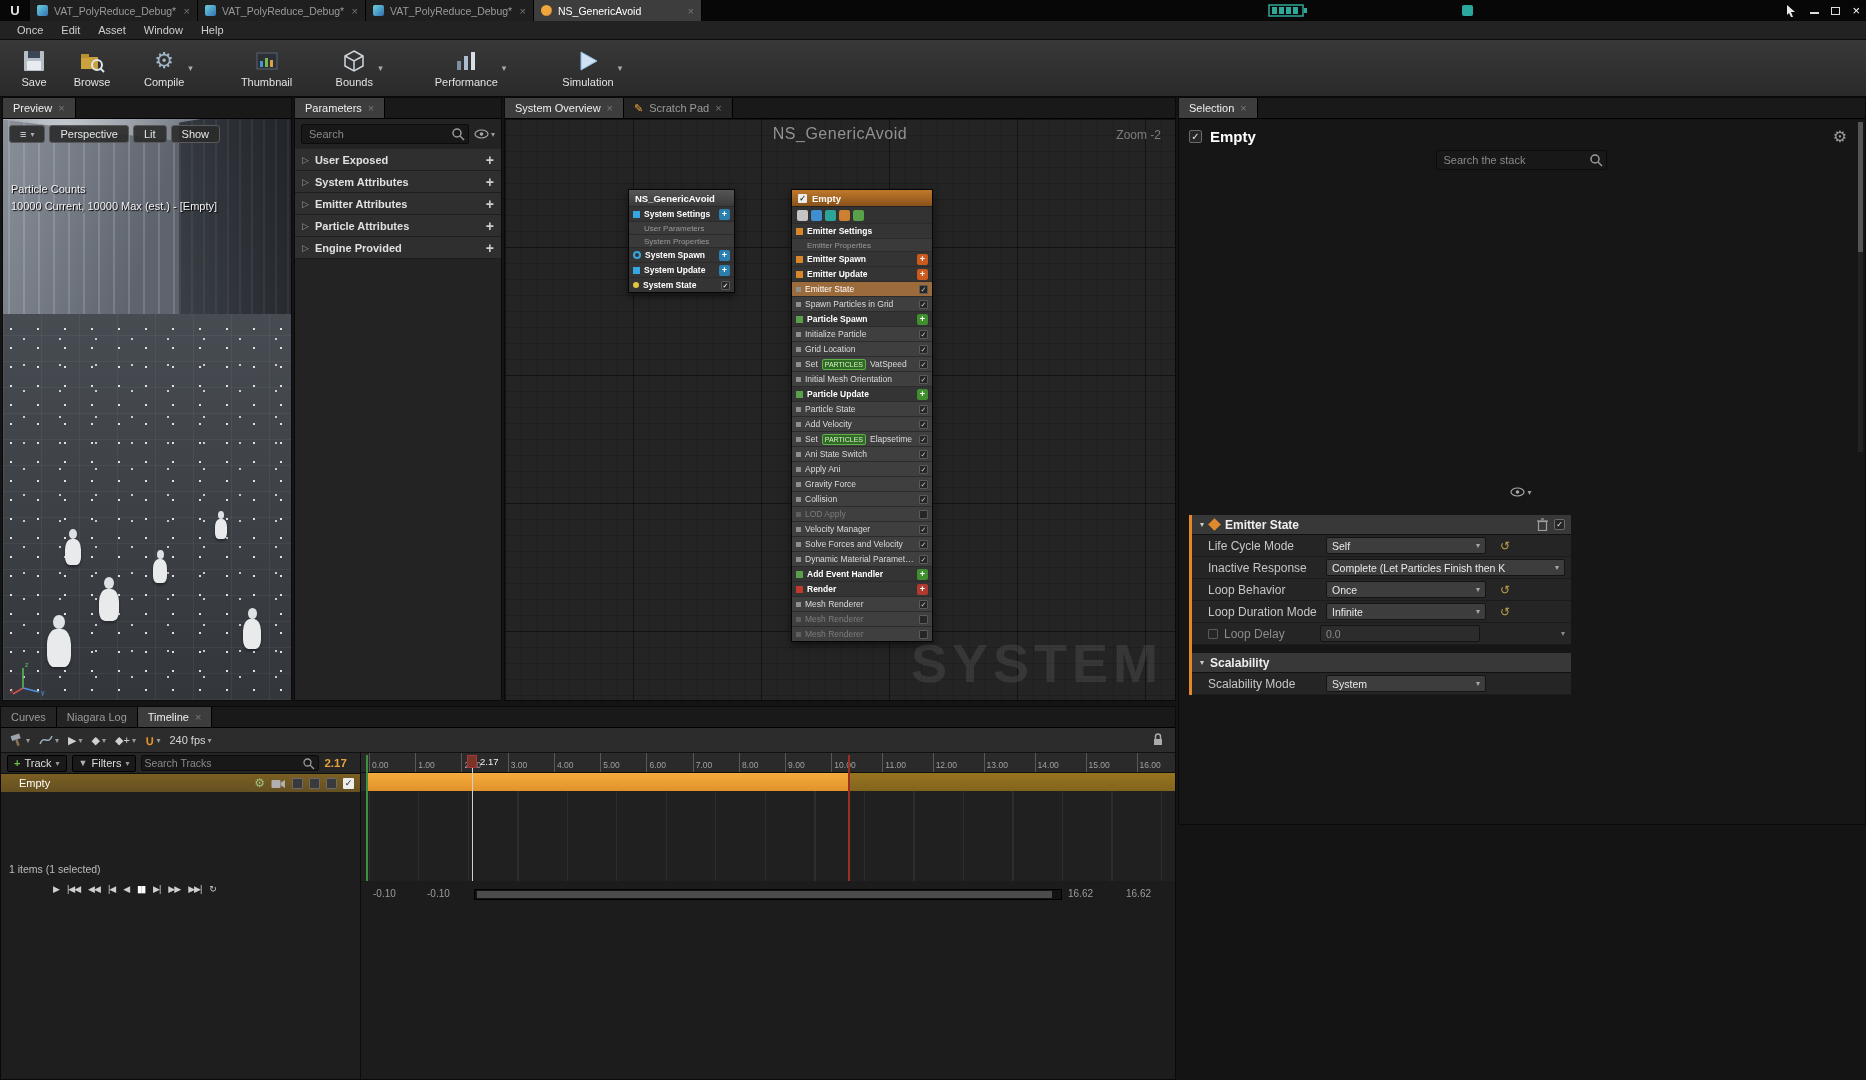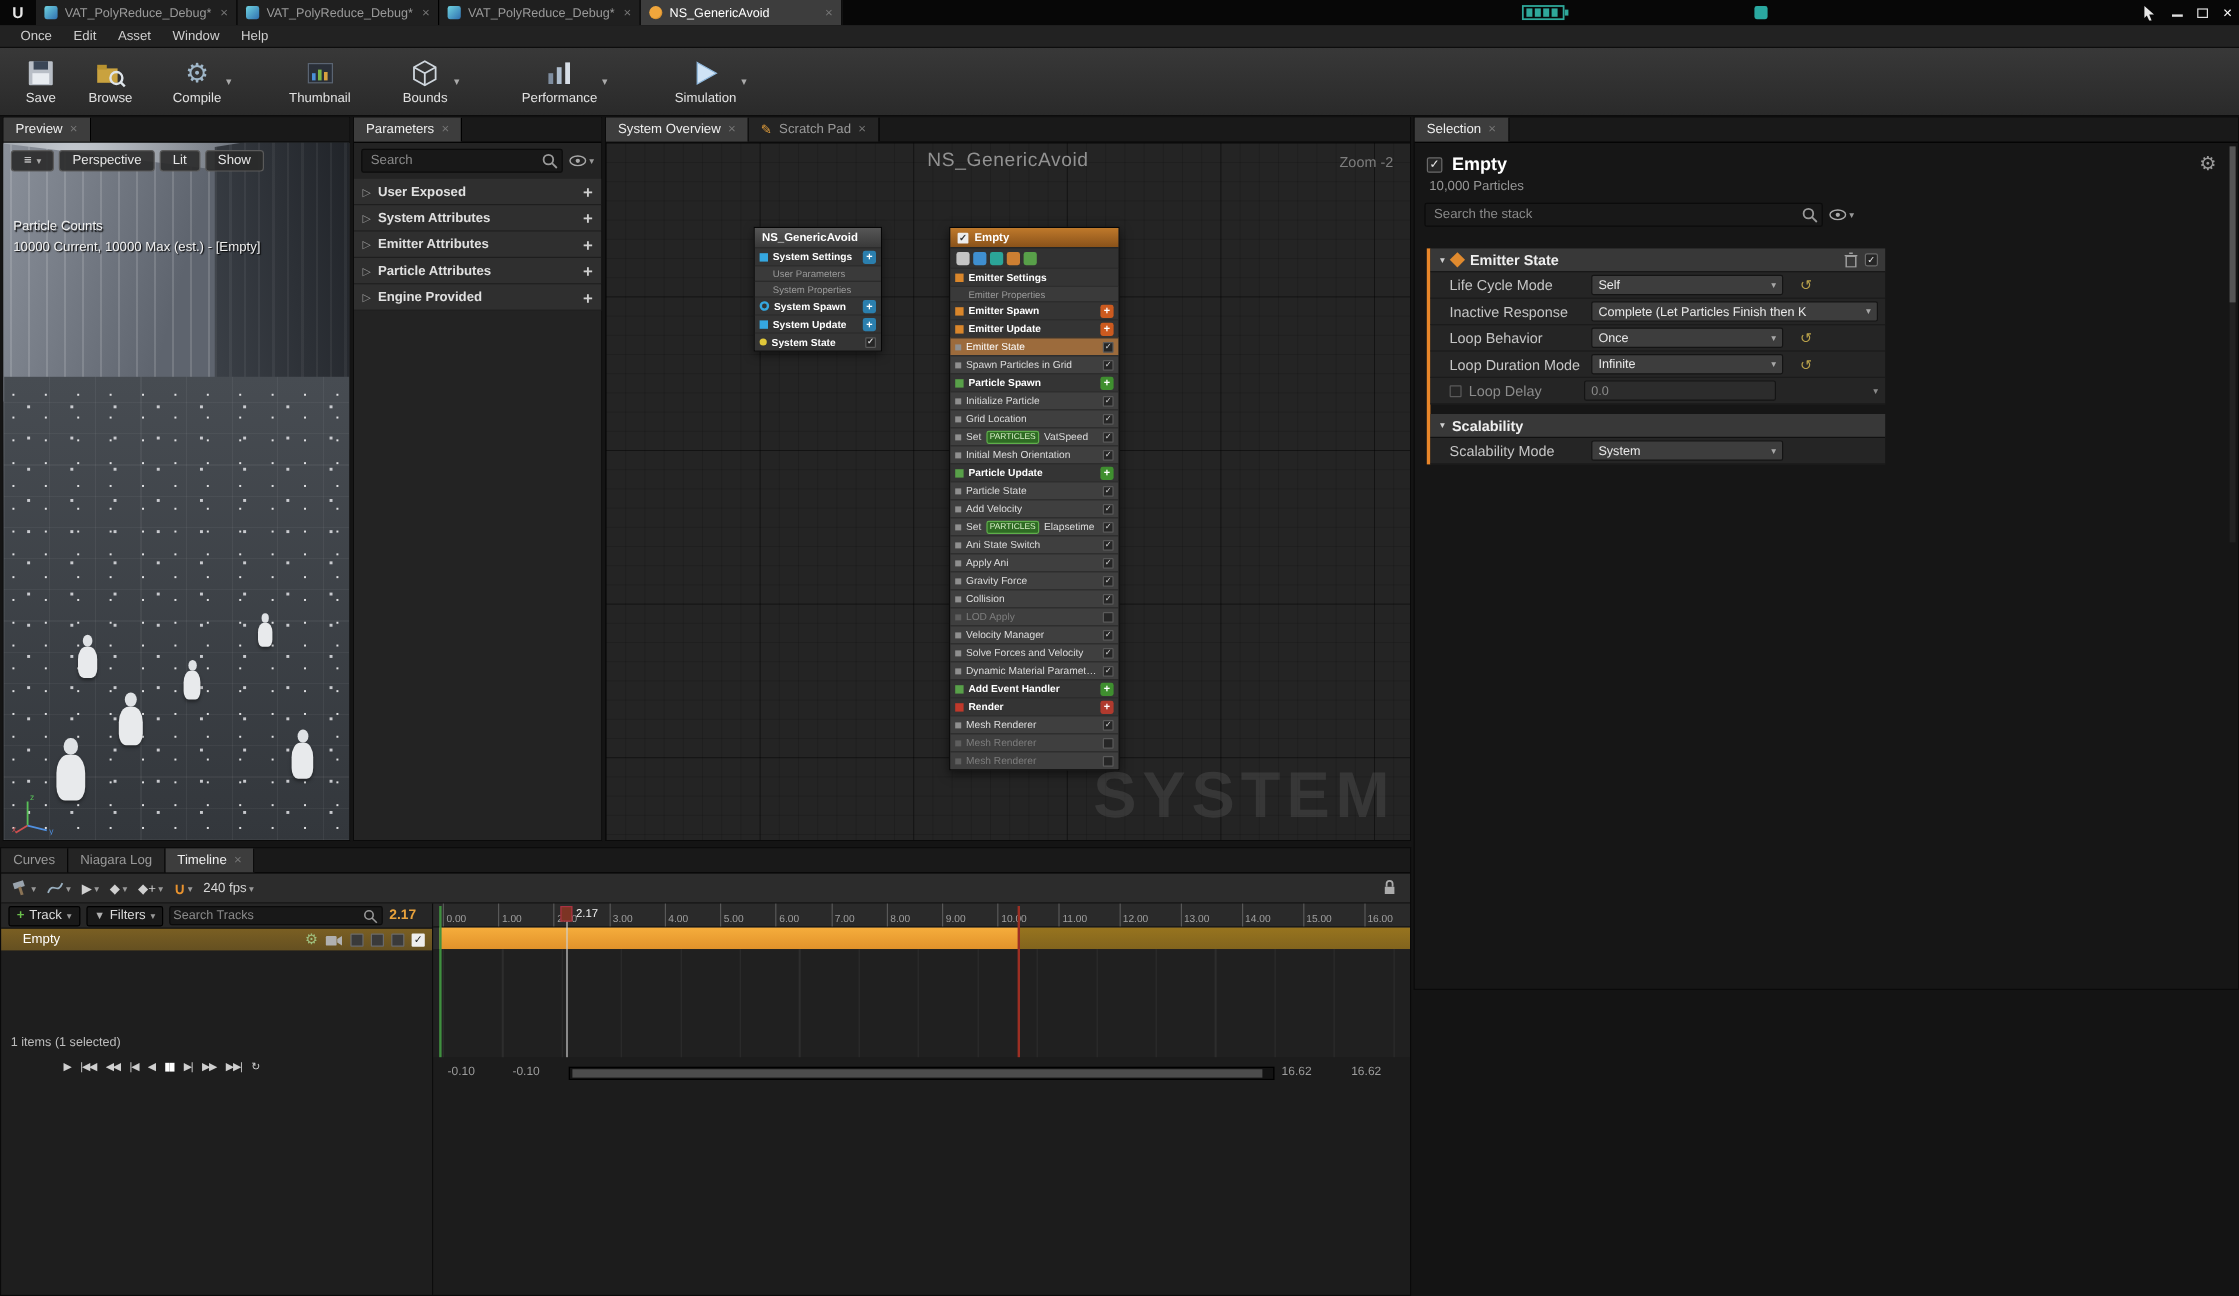--- a/index.html
+++ b/index.html
@@ -126,21 +126,21 @@
   .check .row-check { display:block; }
   .checked .row-check::after { content:"✓"; }
 
   
   #selection { left:1178px; top:97px; width:688px; height:728px; background:#161616; }
   .sel-header { display:flex; align-items:center; gap:8px; padding:8px 10px 2px 10px; }
   .sel-check { width:13px; height:13px; background:#262626; border:1px solid #6a6a6a; border-radius:2px; color:#e8e8e8; font-size:10px; line-height:12px; text-align:center; }
   .sel-title { font-size:15px; font-weight:bold; color:#fff; flex:1; }
   .sel-gear { color:#9a9a9a; font-size:16px; margin-right:8px; }
   .sel-sub { color:#979797; padding:0 0 6px 12px; }
-  .sel-search { display:flex; align-items:center; gap:5px; padding:2px 10px 8px 8px; }
+  .sel-search { display:flex; align-items:center; gap:5px; padding:2px 10px 8px 8px;flex-direction:column; }
   .sel-search .search-box { flex:0 0 332px; }
   .stack-block { margin:10px 0 0 10px; width:382px; border-left:3px solid #e8862a; }
   .sec-header { height:20px; background:#383838; display:flex; align-items:center; gap:6px; padding:0 6px 0 8px; border-bottom:1px solid #111; }
   .sec-header .tri { color:#cfcfcf; font-size:8px; }
   .sec-icon { width:9px; height:9px; background:#e08a2e; transform:rotate(45deg); }
   .sec-title { font-weight:bold; color:#efefef; font-size:12px; flex:1; }
   .prop-row { min-height:21px; background:#252525; border-bottom:1px solid #1b1b1b; display:flex; align-items:center; padding:2px 6px 2px 16px; }
   .prop-label { width:118px; color:#c6c6c6; flex:0 0 auto; font-size:12px; }
   .prop-label.dim { color:#8b8b8b; }
   .dropdown { width:160px; height:17px; background:#3d3d3d; border:1px solid #141414; border-radius:2px; display:flex; align-items:center; padding:0 5px; gap:4px; }
@@ -779,21 +779,20 @@
       <div class="ptab active">
         <span>Selection</span>
         <span class="tab-close">×</span>
       </div>
     </div>
     <div class="sel-header">
       <span class="sel-check">✓</span>
       <span class="sel-title">Empty</span>
       <span class="sel-gear">⚙</span>
     </div>
-    <div class="sel-sub">10,000 Particles</div>
     <div class="sel-search">
       <div class="search-box">
         <input type="text" placeholder="Search the stack" style="">
         <svg class="search-mag" width="14" height="14">
             <circle cx="6" cy="6" r="4" fill="none" stroke="#9a9a9a" stroke-width="1.5"></circle>
             <line x1="9" y1="9" x2="13" y2="13" stroke="#9a9a9a" stroke-width="1.5"></line>
           </svg>
       </div>
       <div class="eye-wrap">
         <svg width="15" height="10">

